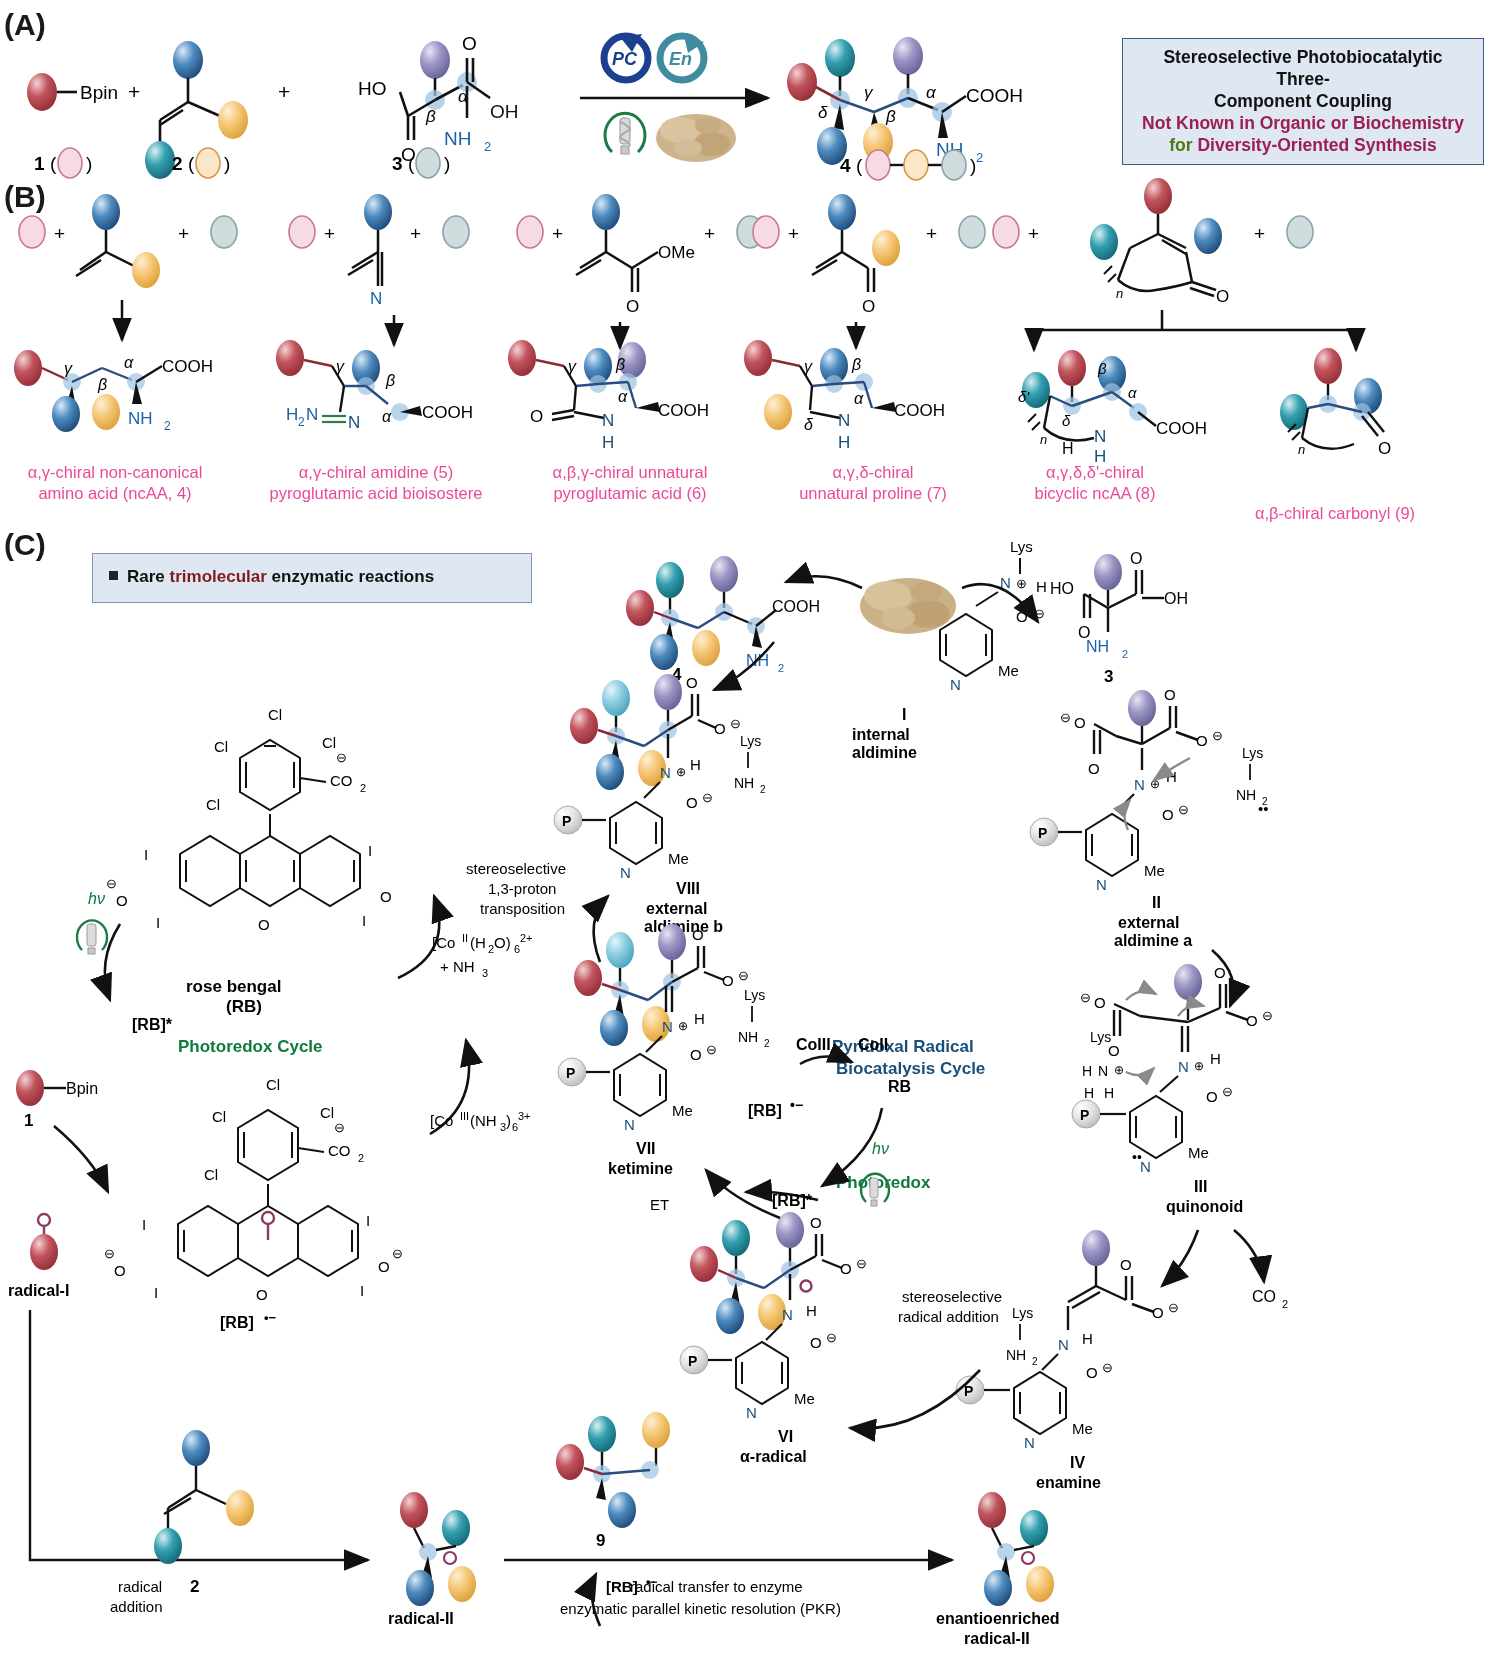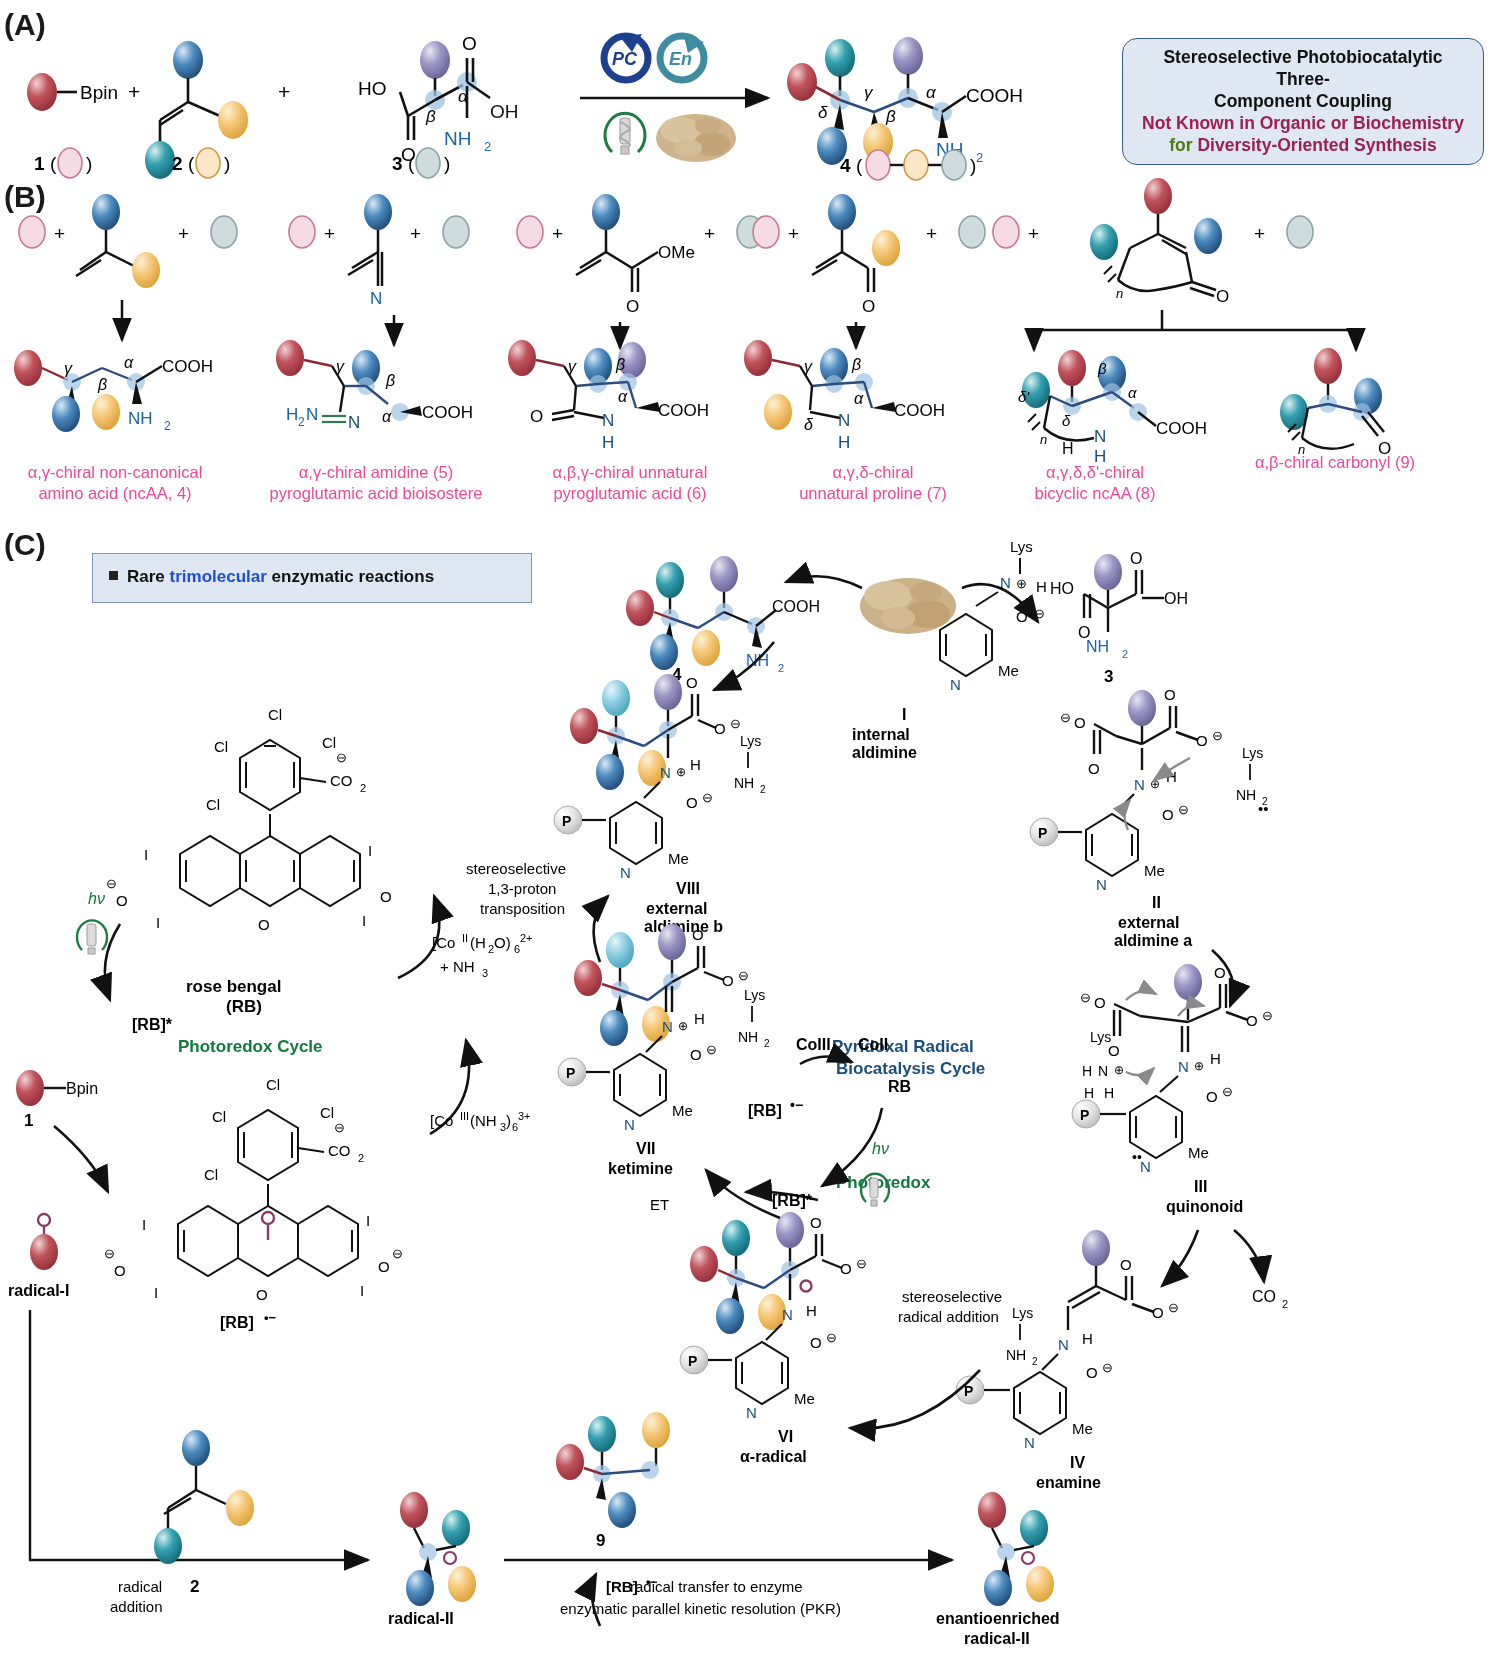--- a/index.html
+++ b/index.html
@@ -7,21 +7,21 @@
   .abs{position:absolute;}
   .panel-letter{font-size:30px;font-weight:bold;font-family:"Liberation Sans",sans-serif;}
   .callout{box-sizing:border-box;border:1.5px solid #3a5a8c;background:#dfe7f2;padding:8px 14px;text-align:center;}
   .callout .l1{font-size:17.5px;font-weight:bold;color:#111;line-height:1.25;}
   .callout .l2{font-size:17.5px;font-weight:bold;color:#9c1f4f;line-height:1.25;}
   .callout .l2 .blk{color:#4d7c0f;margin-top:8px;}
   .cap{font-size:16.5px;text-align:center;line-height:1.28;color:#ec4899;}
   .cyc-title{font-size:17px;font-weight:bold;color:#1a4f7a;text-align:center;line-height:1.25;}
   .bullets{box-sizing:border-box;border:1.5px solid #7f93b5;background:#dfe7f2;padding:10px 16px 12px 16px;}
   .bullets div{font-size:17px;font-weight:bold;color:#111;line-height:1.52;white-space:nowrap;}
-  .bullets .hi{color:#1d4ed8;}
+  .bullets .hi{color:#7f1d1d;}
   .bullets .sq{display:inline-block;width:9px;height:9px;background:#222;margin-right:9px;vertical-align:2px;}
   .gk{font-family:"DejaVu Serif",serif;font-style:italic;}
   svg{display:block;overflow:visible;}
   .txt{font-family:"Liberation Sans",sans-serif;}
   .ital{font-style:italic;}
 </style>
 </head>
 <body>
 
 <div class="abs panel-letter" style="left:4px;top:8px;">(A)</div>
@@ -180,21 +180,21 @@
   <text x="820" y="152" class="txt" font-size="19" font-weight="bold">4</text>
   <text x="836" y="152" class="txt" font-size="19">(</text>
   <ellipse cx="858" cy="145" rx="12" ry="15" fill="#f6dbe4" stroke="#c9798f" stroke-width="1.6"></ellipse>
   <line x1="870" y1="145" x2="884" y2="145" stroke="#111" stroke-width="2.4"></line>
   <ellipse cx="896" cy="145" rx="12" ry="15" fill="#fbe6c8" stroke="#cf9a46" stroke-width="1.6"></ellipse>
   <line x1="908" y1="145" x2="922" y2="145" stroke="#111" stroke-width="2.4"></line>
   <ellipse cx="934" cy="145" rx="12" ry="15" fill="#cfdcde" stroke="#8ba3a6" stroke-width="1.6"></ellipse>
   <text x="950" y="152" class="txt" font-size="19">)</text>
 </svg>
 
-<div class="abs callout" style="left:1122px;top:38px;width:362px;border-radius:15px;">
+<div class="abs callout" style="left:1122px;top:38px;width:362px;">
   <div class="l1">Stereoselective Photobiocatalytic Three-</div>
   <div class="l1">Component Coupling</div>
   <div class="l2">Not Known in Organic or Biochemistry</div>
   <div class="l2"><span class="blk">for </span><span>Diversity-Oriented Synthesis</span></div>
 </div>
 
 <div class="abs panel-letter" style="left:4px;top:180px;">(B)</div>
 
 <svg class="abs" style="left:6px;top:190px;" width="1490" height="270" viewBox="0 0 1490 270">
   <defs>
@@ -435,21 +435,21 @@
   <div>pyroglutamic acid (6)</div>
 </div>
 <div class="abs cap" style="left:758px;top:462px;width:230px;">
   <div>α,γ,δ-chiral</div>
   <div>unnatural proline (7)</div>
 </div>
 <div class="abs cap" style="left:990px;top:462px;width:210px;">
   <div>α,γ,δ,δ'-chiral</div>
   <div>bicyclic ncAA (8)</div>
 </div>
-<div class="abs cap" style="left:1210px;top:452px;width:250px;">
+<div class="abs cap" style="left:1210px;top:503px;width:250px;">
   <div>α,β-chiral carbonyl (9)</div>
 </div>
 
 <div class="abs panel-letter" style="left:4px;top:528px;">(C)</div>
 
 <div class="abs bullets" style="left:92px;top:553px;width:440px;">
   <div><span class="sq"></span><span>Rare </span><span class="hi">trimolecular</span><span> enzymatic reactions</span></div>
 </div>
 
 <svg class="abs" style="left:0px;top:530px;" width="1500" height="1141" viewBox="0 0 1500 1141">

